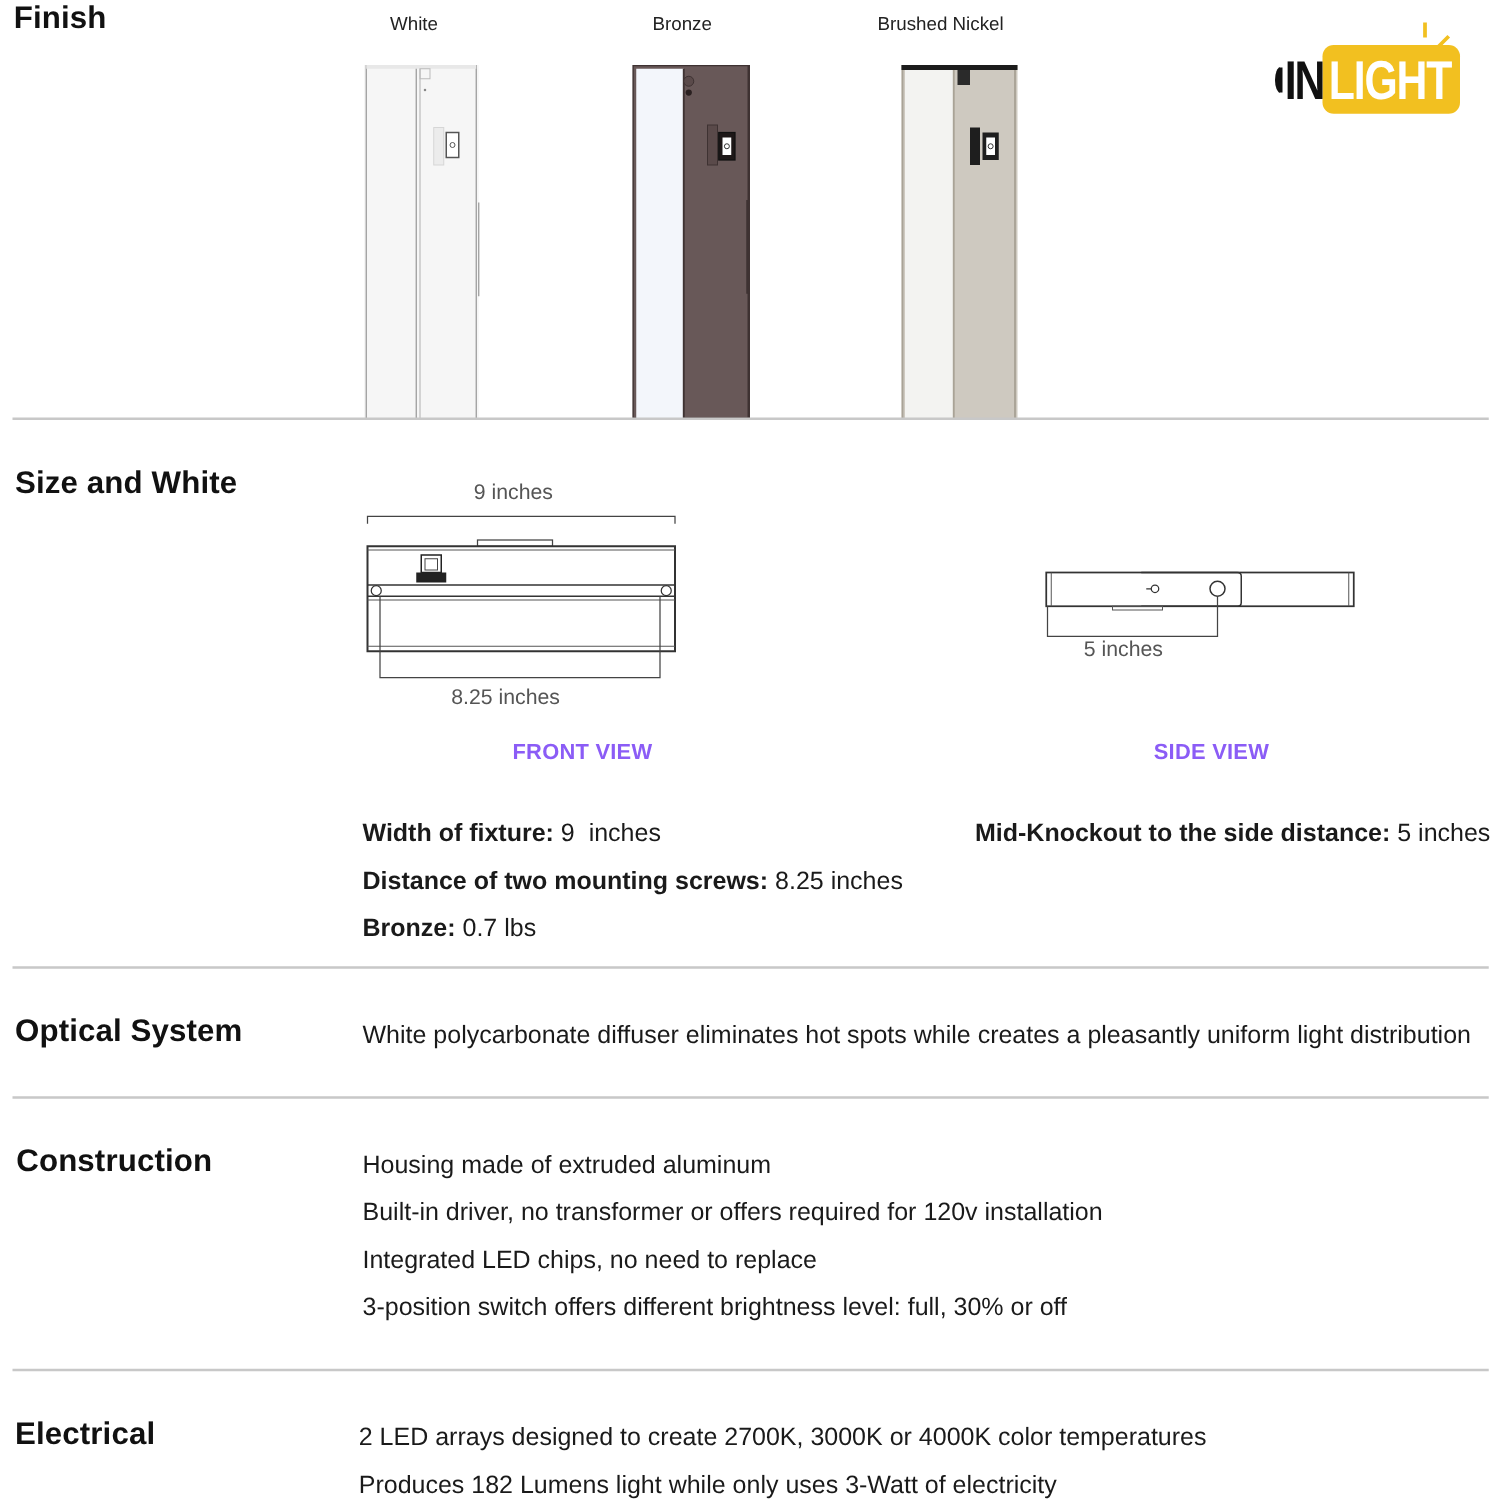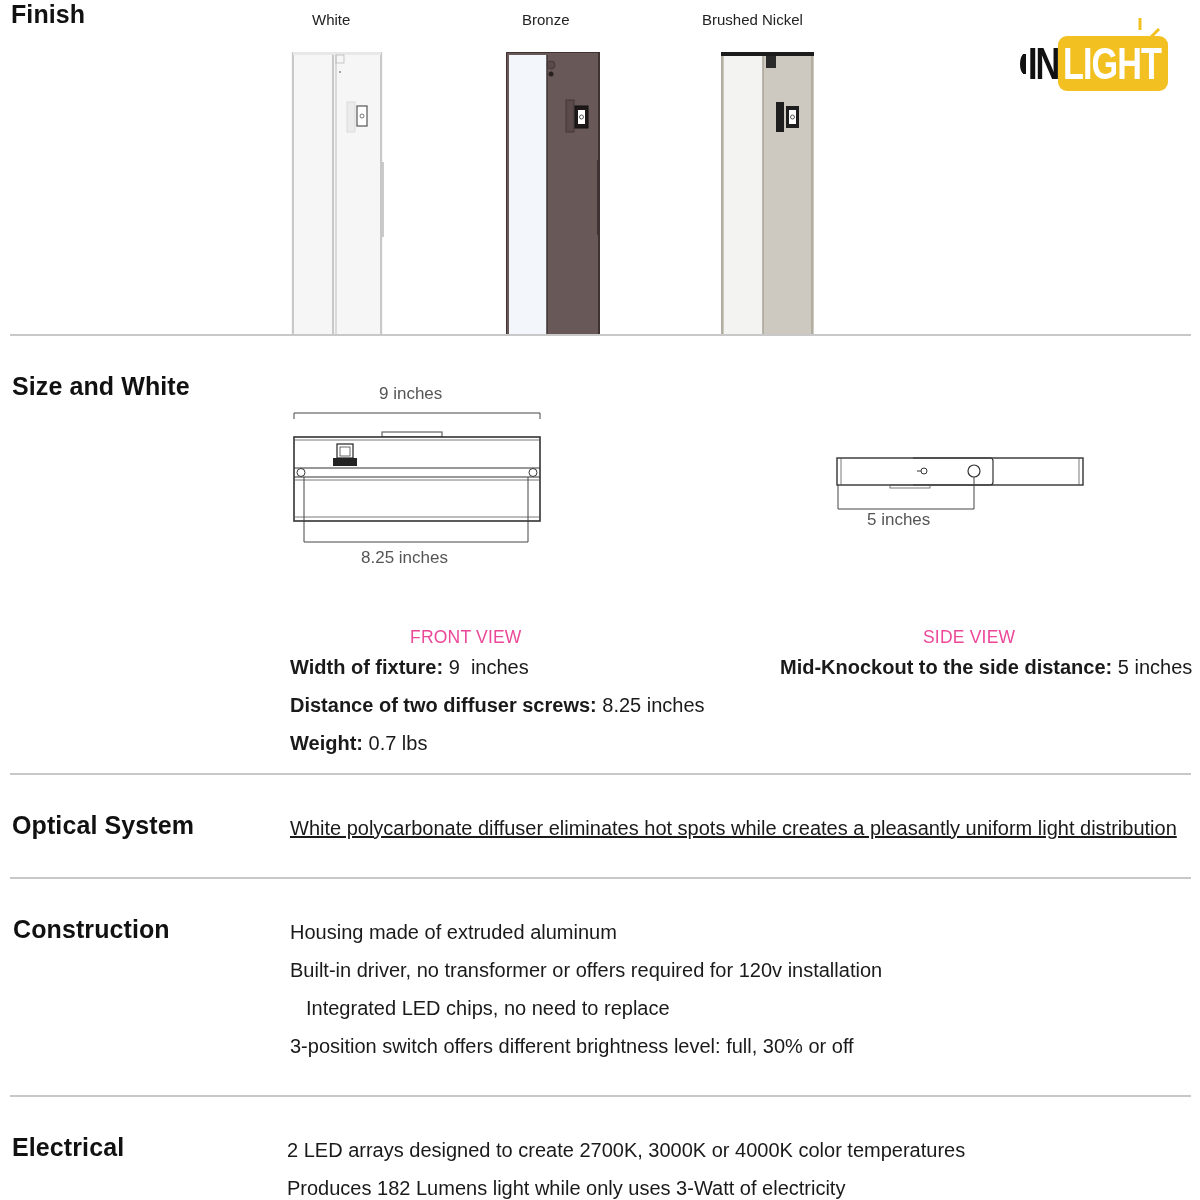--- a/index.html
+++ b/index.html
@@ -4,21 +4,21 @@
 <style>
   * { box-sizing: border-box; margin: 0; padding: 0; }
   html, body { width: 1200px; height: 1200px; background: #ffffff; overflow: hidden; }
   body { position: relative; font-family: "Liberation Sans", "DejaVu Sans", sans-serif; color: #1a1a1a; }
 
   .abs { position: absolute; }
   .heading { font-weight: bold; font-size: 25px; color: #111; letter-spacing: 0.1px; }
   .body-text { font-size: 20px; color: #1a1a1a; }
   .label { font-size: 15px; color: #222; }
   .dim-text { font-size: 17px; color: #555; }
-  .view-label { font-size: 17.5px; font-weight: normal; color: #ec4899; letter-spacing: 0.2px; margin-top: 36px; }
+  .view-label { font-size: 17.5px; font-weight: bold; color: #8b5cf6; letter-spacing: 0.2px; }
   .divider { position: absolute; left: 10px; width: 1181px; height: 2px; background: #c8c8c8; }
   .kv b { font-weight: bold; }
 
   
   .fixture { position: absolute; top: 52px; height: 283px; }
   .fx-white { left: 291px; width: 90px; }
   .fx-bronze { left: 506px; width: 93px; }
   .fx-nickel { left: 721px; width: 93px; }
 
   
@@ -139,39 +139,39 @@
   <rect x="60" y="35" width="40" height="3" fill="none" stroke="#555" stroke-width="0.8"></rect>
   <polyline points="8,35 8,59 144,59 144,27" fill="none" stroke="#444" stroke-width="1"></polyline>
 </svg>
 <div class="abs dim-text" style="left:867px; top:510px;">5 inches</div>
 <div class="abs view-label" style="left:923px; top:591px;">SIDE VIEW</div>
 
 <div class="abs body-text kv" style="left:290px; top:656px;">
   <b>Width of fixture:</b><span style="white-space:pre;"> 9  inches</span>
 </div>
 <div class="abs body-text kv" style="left:290px; top:694px;">
-  <b>Distance of two diffuser screws:</b><span style="white-space:pre;"> 8.25 inches</span>
+  <b>Distance of two mounting screws:</b><span style="white-space:pre;"> 8.25 inches</span>
 </div>
 <div class="abs body-text kv" style="left:290px; top:732px;">
-  <b>Weight:</b><span style="white-space:pre;"> 0.7 lbs</span>
+  <b>Bronze:</b><span style="white-space:pre;"> 0.7 lbs</span>
 </div>
 <div class="abs body-text kv" style="left:780px; top:656px;">
   <b>Mid-Knockout to the side distance:</b><span style="white-space:pre;"> 5 inches</span>
 </div>
 
 <div class="divider" style="top:773px;"></div>
 
 <div class="abs heading" style="left:12px; top:811px;">Optical System</div>
-<div class="abs body-text" style="left:290px; top:817px;text-decoration:underline;">White polycarbonate diffuser eliminates hot spots while creates a pleasantly uniform light distribution</div>
+<div class="abs body-text" style="left:290px; top:817px;">White polycarbonate diffuser eliminates hot spots while creates a pleasantly uniform light distribution</div>
 
 <div class="divider" style="top:877px;"></div>
 
 <div class="abs heading" style="left:13px; top:915px;">Construction</div>
 <div class="abs body-text" style="left:290px; top:921px;">Housing made of extruded aluminum</div>
 <div class="abs body-text" style="left:290px; top:959px;">Built-in driver, no transformer or offers required for 120v installation</div>
-<div class="abs body-text" style="left:290px; top:997px;margin-left:16px;">Integrated LED chips, no need to replace</div>
+<div class="abs body-text" style="left:290px; top:997px;">Integrated LED chips, no need to replace</div>
 <div class="abs body-text" style="left:290px; top:1035px;">3-position switch offers different brightness level: full, 30% or off</div>
 
 <div class="divider" style="top:1095px;"></div>
 
 <div class="abs heading" style="left:12px; top:1133px;">Electrical</div>
 <div class="abs body-text" style="left:287px; top:1139px;">2 LED arrays designed to create 2700K, 3000K or 4000K color temperatures</div>
 <div class="abs body-text" style="left:287px; top:1177px;">Produces 182 Lumens light while only uses 3-Watt of electricity</div>
 
 </body></html>

